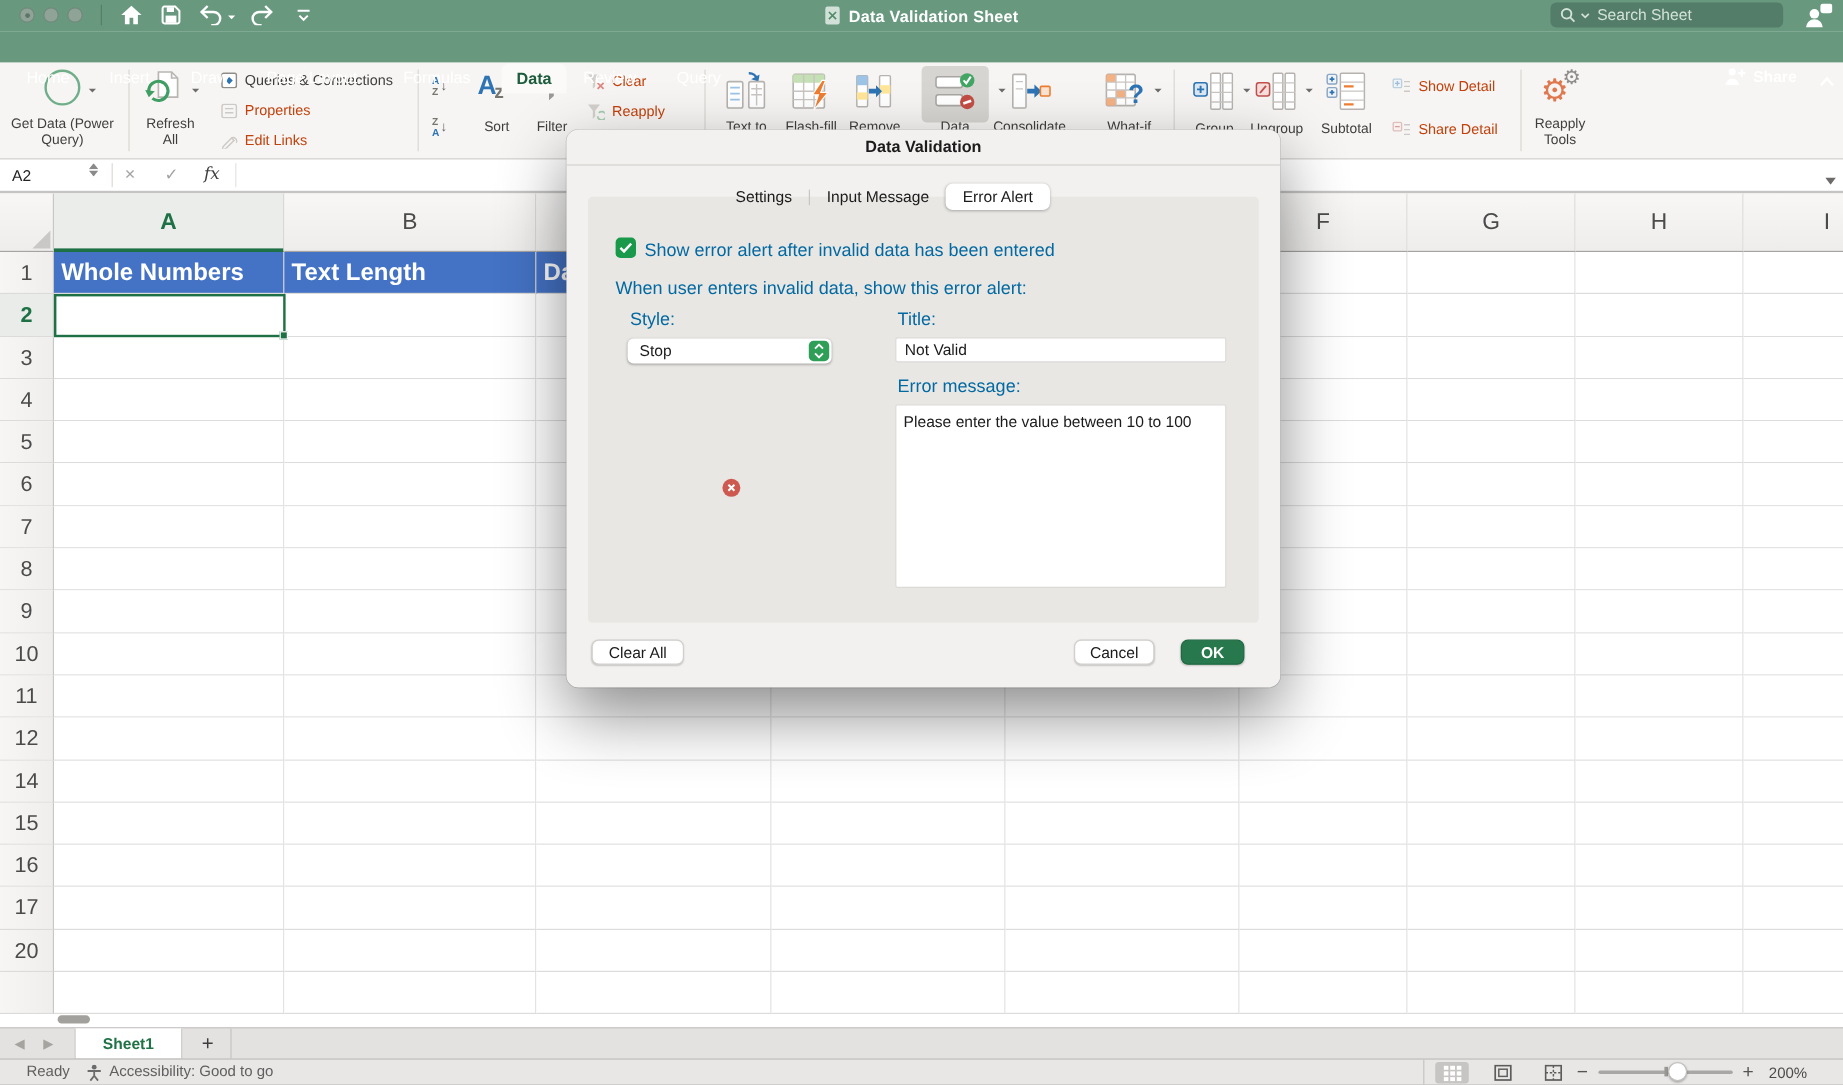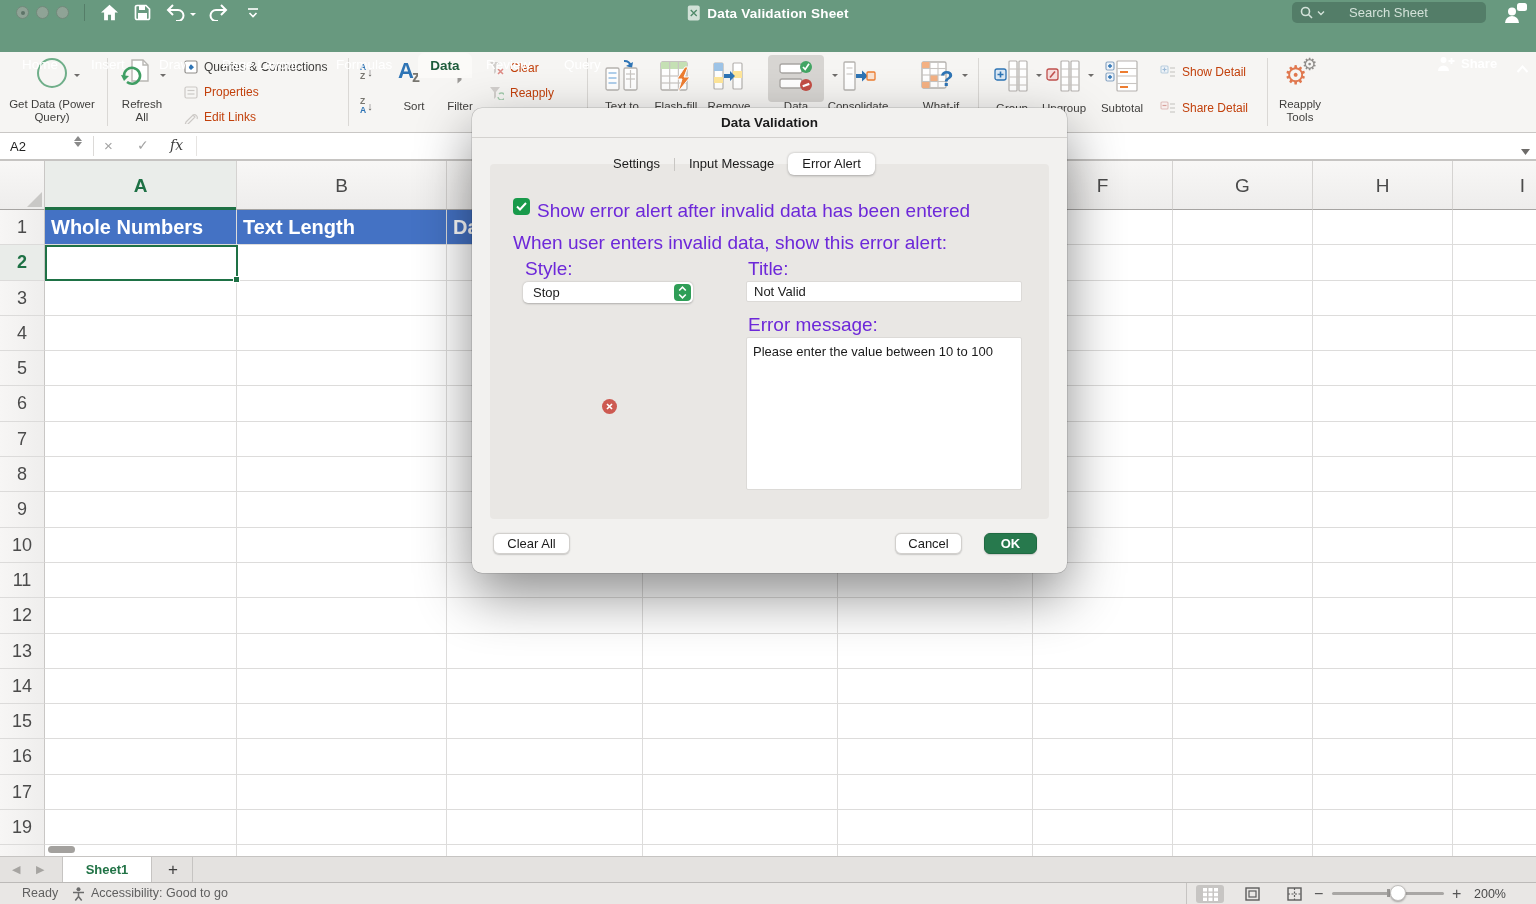--- a/index.html
+++ b/index.html
@@ -9,21 +9,21 @@
   
   .titlebar{position:absolute;top:0;left:0;width:100%;height:26px;background:#68997f;z-index:10}
   .tabrow{position:absolute;top:26px;left:0;width:100%;height:26px;background:#68997f;z-index:10}
   .tl{position:absolute;top:6px;width:13px;height:13px;border-radius:50%;background:#8fa396;border:1px solid #72897b}
   .tl .dot{position:absolute;left:3.5px;top:3.5px;width:4px;height:4px;border-radius:50%;background:#5e7468}
   .tbsep{position:absolute;top:4px;width:1px;height:17px;background:rgba(0,0,0,.18)}
   .qat{position:absolute;top:4px;color:#fff;display:flex;align-items:center}
   .doc-title{position:absolute;top:5px;left:50%;transform:translateX(-50%);display:flex;align-items:center;gap:7px}
   .doc-title .t{color:#fff;font-size:13.5px;font-weight:700;letter-spacing:.2px}
   .searchbox{position:absolute;top:2px;left:1292px;width:194px;height:21px;border-radius:5px;background:rgba(20,45,35,.25);display:flex;align-items:center;padding:0 8px;gap:4px}
-  .searchbox .ph{color:#d3e2d9;font-size:13px;margin-left:20px}
+  .searchbox .ph{color:#d3e2d9;font-size:13px;margin-left:2px}
   .share{position:absolute;top:30px;left:1437px;display:flex;align-items:center;gap:6px;color:#fff;font-size:13px;font-weight:600}
   .ribbon-collapse{position:absolute;top:33px;left:1516px}
 
   
   .rtab{position:absolute;top:31px;font-size:13.5px;color:#fff;white-space:nowrap}
   .rtab-active-box{position:absolute;top:27px;left:418px;width:54px;height:25px;background:#fbfaf8;border-radius:6px 6px 0 0;text-align:center;line-height:25px;font-size:13.5px;color:#1d5c3c;font-weight:600}
 
   
   .ribbon{position:absolute;top:52px;left:0;width:100%;height:81px;background:#f6f5f3;border-bottom:1px solid #c9c7c5;z-index:5}
   .rsep{position:absolute;top:6px;width:1px;height:68px;background:#dad8d5}
@@ -77,21 +77,21 @@
 
   
   .dialog{position:absolute;left:472px;top:108px;width:595px;height:465px;background:#f2f1ef;border-radius:10px;box-shadow:0 22px 55px rgba(0,0,0,.45),0 0 0 .5px rgba(0,0,0,.2);z-index:60}
   .dialog .dtitle{position:absolute;top:7px;left:0;width:100%;text-align:center;font-size:13.5px;font-weight:700;color:#1b1b1b}
   .dialog .dhr{position:absolute;top:29px;left:0;width:100%;height:1px;background:#d4d2cf}
   .dpanel{position:absolute;left:18px;top:56px;width:559px;height:355px;background:#e9e7e4;border-radius:4px}
   .dtabs{position:absolute;left:127px;top:45px;height:22px;display:flex;align-items:center;z-index:2}
   .dtab{padding:0 14px;font-size:13px;color:#1b1b1b;height:22px;line-height:22px}
   .dtab.on{background:#fff;border-radius:6px;box-shadow:0 .5px 2.5px rgba(0,0,0,.28)}
   .dtab-sep{width:1px;height:13px;background:#c8c6c3}
-  .dlabel{position:absolute;font-size:19px;color:#6d28d9}
+  .dlabel{position:absolute;font-size:15px;color:#0369a1}
   .dcheck{position:absolute;left:41px;top:90px;width:17px;height:17px;border-radius:4px;background:#189a4a;display:flex;align-items:center;justify-content:center}
   .dfield{position:absolute;background:#fff;border:1px solid #dcdad7;border-radius:2px;font-size:13px;color:#1b1b1b}
   .dpop{position:absolute;left:51px;top:174px;width:170px;height:21px;background:#fff;border-radius:5px;box-shadow:0 .5px 2px rgba(0,0,0,.25);font-size:13px;color:#1b1b1b;line-height:21px;padding-left:10px}
   .dpop .step{position:absolute;right:2px;top:2px;width:17px;height:17px;border-radius:4px;background:#2f9e57;display:flex;align-items:center;justify-content:center}
   .derricon{position:absolute;left:130px;top:291px;width:15px;height:15px;border-radius:50%;background:#cd5a51;display:flex;align-items:center;justify-content:center}
   .dbtn{position:absolute;top:425px;height:21px;border-radius:6px;background:#fff;border:1px solid #d2d0cd;box-shadow:0 .5px 1.5px rgba(0,0,0,.18);font-size:13px;color:#1b1b1b;text-align:center;line-height:19px}
   .dbtn.ok{background:#27794d;border-color:#1f6a42;color:#fff;font-weight:600}
 </style>
 </head>
 <body>
@@ -609,32 +609,20 @@
           <div class="cell" style="width: 210px;"></div>
           <div class="cell" style="width: 196px;"></div>
           <div class="cell" style="width: 195px;"></div>
           <div class="cell" style="width: 195px;"></div>
           <div class="cell" style="width: 140px;"></div>
           <div class="cell" style="width: 140px;"></div>
           <div class="cell" style="width: 140px;"></div>
           <div class="cell" style="width: 140px;"></div>
         </div>
         <div class="row">
-          <div class="row-h">13</div>
-          <div class="cell" style="width: 192px;"></div>
-          <div class="cell" style="width: 210px;"></div>
-          <div class="cell" style="width: 196px;"></div>
-          <div class="cell" style="width: 195px;"></div>
-          <div class="cell" style="width: 195px;"></div>
-          <div class="cell" style="width: 140px;"></div>
-          <div class="cell" style="width: 140px;"></div>
-          <div class="cell" style="width: 140px;"></div>
-          <div class="cell" style="width: 140px;"></div>
-        </div>
-        <div class="row">
           <div class="row-h">14</div>
           <div class="cell" style="width: 192px;"></div>
           <div class="cell" style="width: 210px;"></div>
           <div class="cell" style="width: 196px;"></div>
           <div class="cell" style="width: 195px;"></div>
           <div class="cell" style="width: 195px;"></div>
           <div class="cell" style="width: 140px;"></div>
           <div class="cell" style="width: 140px;"></div>
           <div class="cell" style="width: 140px;"></div>
           <div class="cell" style="width: 140px;"></div>
@@ -669,21 +657,21 @@
           <div class="cell" style="width: 210px;"></div>
           <div class="cell" style="width: 196px;"></div>
           <div class="cell" style="width: 195px;"></div>
           <div class="cell" style="width: 195px;"></div>
           <div class="cell" style="width: 140px;"></div>
           <div class="cell" style="width: 140px;"></div>
           <div class="cell" style="width: 140px;"></div>
           <div class="cell" style="width: 140px;"></div>
         </div>
         <div class="row">
-          <div class="row-h">19</div>
+          <div class="row-h">20</div>
           <div class="cell" style="width: 192px;"></div>
           <div class="cell" style="width: 210px;"></div>
           <div class="cell" style="width: 196px;"></div>
           <div class="cell" style="width: 195px;"></div>
           <div class="cell" style="width: 195px;"></div>
           <div class="cell" style="width: 140px;"></div>
           <div class="cell" style="width: 140px;"></div>
           <div class="cell" style="width: 140px;"></div>
           <div class="cell" style="width: 140px;"></div>
         </div>

